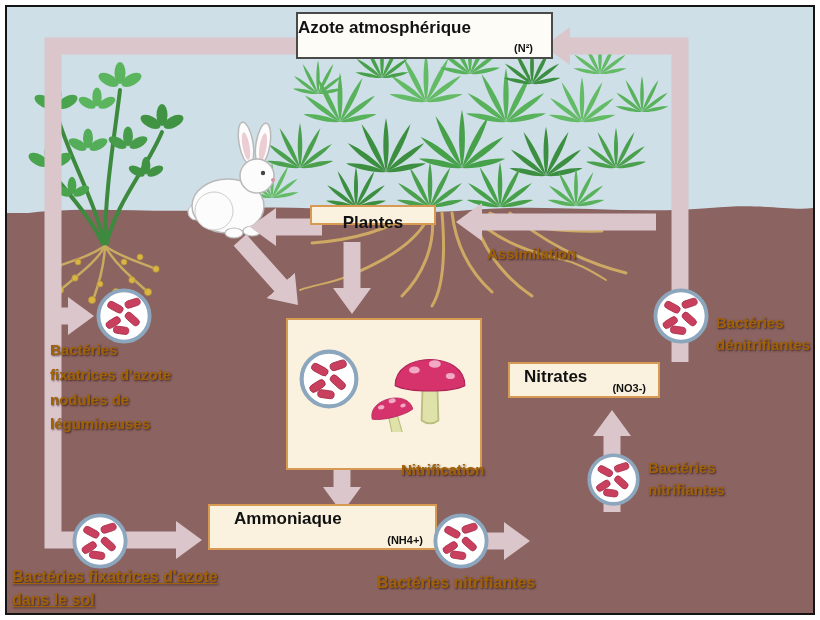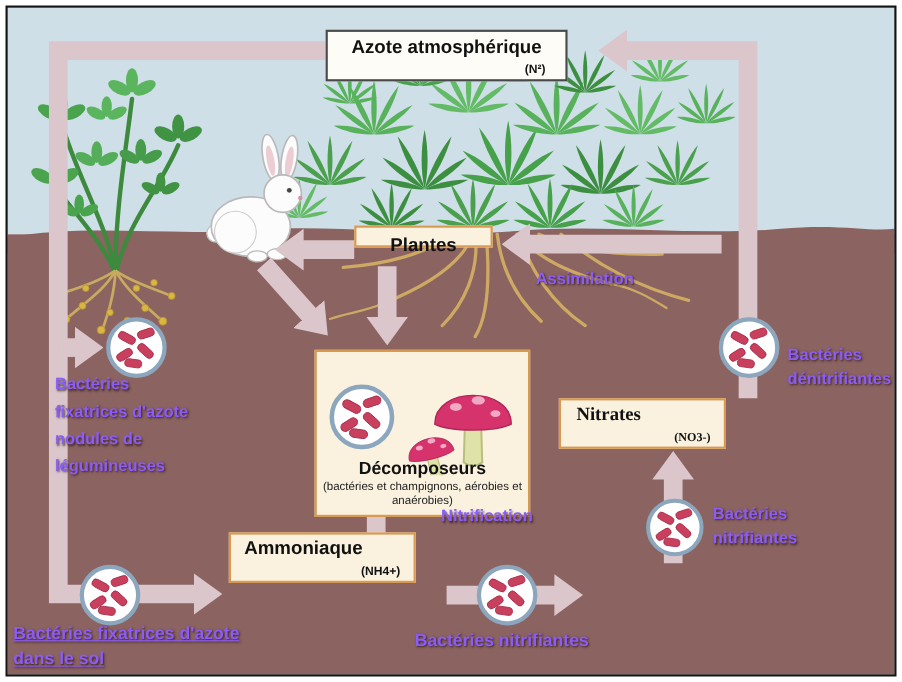--- a/index.html
+++ b/index.html
@@ -10,45 +10,45 @@
   .sky  { position:absolute; left:7px; top:7px;  width:806px; height:206px; background:#cfdfe7; }
   .soil { position:absolute; left:7px; top:213px; width:806px; height:400px; background:#8b6361; }
   .layer { position:absolute; left:0; top:0; }
   .lyr-illus  { z-index:5; }
   .lyr-arrows { z-index:10; }
 
   .dbox { position:absolute; background:#faf1de; border:2px solid #d89a52; z-index:20; color:#111; }
   .dbox .lbl { font-weight:bold; font-size:17px; color:#111; }
   .formula { position:absolute; right:12px; bottom:2px; font-size:11px; font-weight:bold; color:#111; }
 
-  .title-box { left:296px; top:27px; width:220px; height:47px; background:#fdfcf7;
-               border:2px solid #4a4a4a; text-align:center; padding-top:4px; }
+  .title-box { left:296px; top:12px; width:257px; height:47px; background:#fdfcf7;
+               border:2px solid #4a4a4a; padding-top:4px; }
   .title-box .formula { right:18px; bottom:3px; }
 
-  .plantes-box { left:322px; top:205px; width:126px; height:20px; text-align:center; }
+  .plantes-box { left:310px; top:205px; width:126px; height:20px; text-align:center; }
   .plantes-box .lbl { line-height:31px; }
 
   .decomp-box { left:286px; top:318px; width:196px; height:152px; }
   .decomp-text { position:absolute; left:0; right:0; bottom:5px; text-align:center; }
   .decomp-text .lbl { font-size:16px; }
   .decomp-sub { font-size:10.5px; color:#222; line-height:1.3; padding:0 4px; }
   .mush-wrap { position:absolute; right:2px; top:0; width:112px; height:112px; }
   .decomp-bact { position:absolute; left:10px; top:28px; width:62px; height:62px; }
 
-  .ammoniaque-box { left:208px; top:484px; width:170px; height:46px; }
+  .ammoniaque-box { left:208px; top:504px; width:229px; height:46px;padding-left:12px; }
   .ammoniaque-box .lbl { display:block; padding:3px 0 0 12px; }
   .nitrites-box { left:536px; top:514px; width:150px; height:46px; }
   .nitrites-box .lbl { display:block; padding:3px 0 0 16px; }
-  .nitrates-box { left:508px; top:362px; width:152px; height:46px;font-family:Liberation Serif, serif; }
+  .nitrates-box { left:508px; top:362px; width:152px; height:36px; }
   .nitrates-box .lbl { display:block; padding:3px 0 0 14px; }
 
   .bact { position:absolute; z-index:25; }
   .bact svg { display:block; width:100%; height:100%; }
 
-  .wlabel { position:absolute; color:#8b5cf6; font-weight:bold; font-size:15px;
+  .wlabel { position:absolute; color:#a16207; font-weight:bold; font-size:15px;
             text-shadow:1px 1px 2px rgba(30,10,10,.7); white-space:pre-line;
             line-height:1.45; z-index:30; }
   .lh-big { line-height:1.65; }
   .fs16 { font-size:16px; }
 </style>
 </head>
 <body>
 
 <div class="stage">
 
@@ -220,24 +220,20 @@
       <svg viewBox="0 0 60 60">
           <use href="#bacteria"></use>
         </svg>
     </div>
     <div class="mush-wrap">
       <svg viewBox="0 0 112 112" width="112" height="112">
         <use href="#mushroom" transform="translate(64,62) scale(1.2)"></use>
         <use href="#mushroom" transform="translate(26,92) scale(0.72) rotate(-14)"></use>
       </svg>
     </div>
-    <div class="decomp-text">
-      <div class="lbl">Décomposeurs</div>
-      <div class="decomp-sub">(bactéries et champignons, aérobies et anaérobies)</div>
-    </div>
   </div>
 
   <div class="dbox ammoniaque-box">
     <span class="lbl">Ammoniaque</span>
     <span class="formula">(NH4+)</span>
   </div>
 
 
   <div class="dbox nitrates-box">
     <span class="lbl">Nitrates</span>

